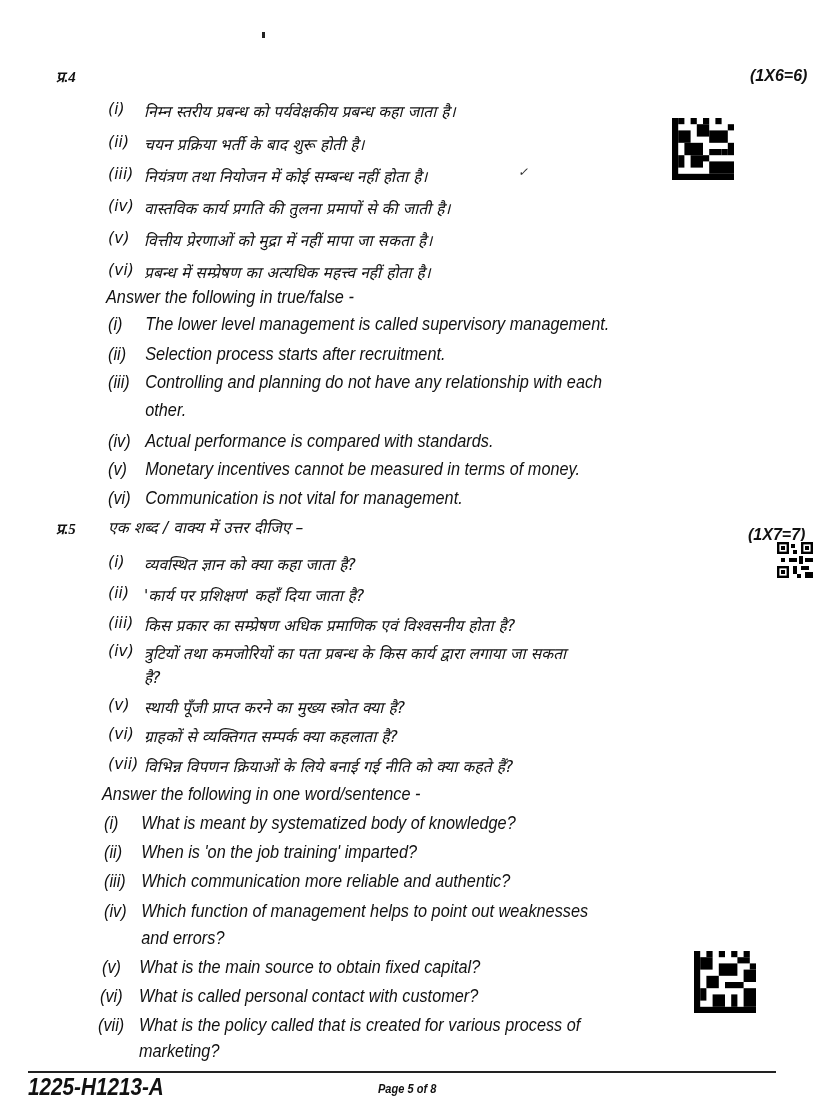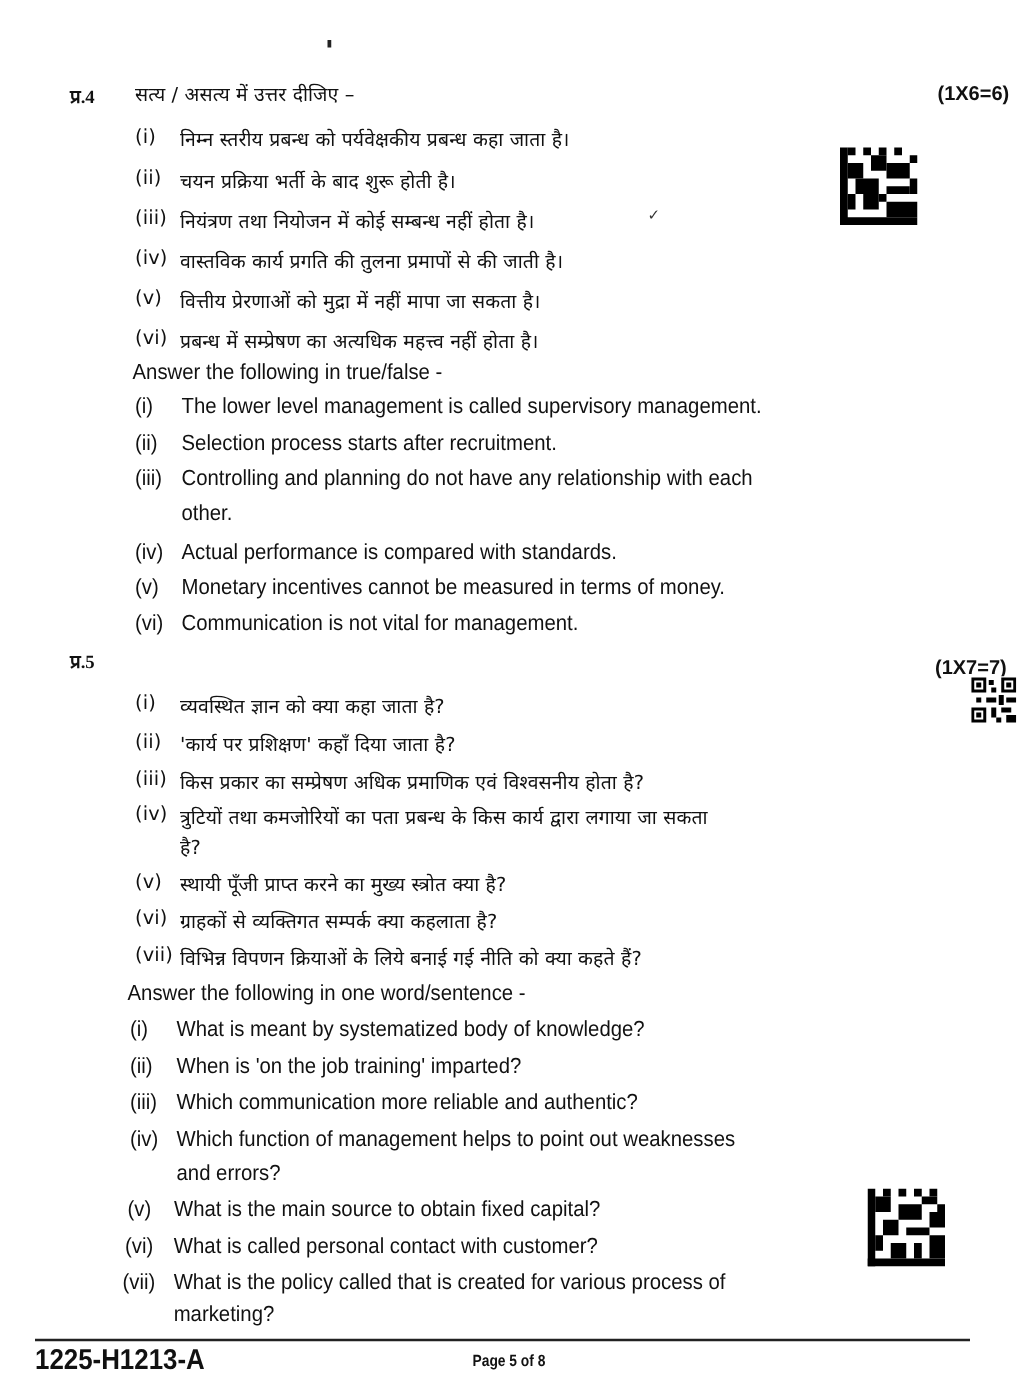--- a/index.html
+++ b/index.html
@@ -1,18 +1,18 @@
 <!DOCTYPE html>
 <html><head>
 <meta charset="utf-8">
 <style>
   html, body { margin: 0; padding: 0; background: #ffffff; }
   body { width: 826px; height: 1119px; position: relative; overflow: hidden;
          font-family: "Liberation Sans", sans-serif; color: #111; }
-  .page { position: absolute; left: 0; top: 0; width: 749px; height: 1119px; }
+  .page { position: absolute; left: 0; top: 0; width: 749px; height: 1119px; font-style: italic; }
   .abs { position: absolute; white-space: nowrap; }
   .qnum { font-family: "Liberation Serif", serif; font-size: 15px; font-weight: bold; }
   .hi { font-family: "DejaVu Sans", sans-serif; font-size: 15.5px; letter-spacing: 0.1px; }
   .en { font-family: "Liberation Sans", sans-serif; font-size: 17.5px; transform: scaleX(0.93); transform-origin: left center; }
   .roman { position: absolute; left: 0; top: 0; }
   .item { position: absolute; left: 108px; width: 600px; }
   .item .txt { position: absolute; left: 36px; white-space: nowrap; }
   .marks { font-family: "Liberation Sans", sans-serif; font-size: 16px; font-weight: bold; margin-left: 42px; }
   .qr { position: absolute; background: #fff; }
   .footer-line { position: absolute; left: 28px; top: 1071px; width: 748px; height: 2px; background: #222; }
@@ -23,21 +23,20 @@
   .tick { position: absolute; font-size: 12px; color: #333; }
 </style>
 </head>
 <body>
 
 <div class="page">
 
   <div class="abs" style="left:262px;top:32px;width:3px;height:6px;background:#222;"></div>
 
   <div class="abs qnum" style="left:56px;top:66px;">प्र.4</div>
-  <div class="abs hi" style="left:108px;top:64px;">सत्य / असत्य में उत्तर दीजिए –</div>
   <div class="abs marks" style="left:708px;top:67px;">(1X6=6)</div>
 
   <svg class="qr" style="left:672px;top:117px;" width="62" height="64" viewBox="0 0 10 10">
     <rect x="0" y="0" width="1" height="10" fill="#000"></rect>
     <rect x="0" y="9" width="10" height="1" fill="#000"></rect>
     <rect x="1" y="0" width="1" height="1" fill="#000"></rect>
       <rect x="3" y="0" width="1" height="1" fill="#000"></rect>
       <rect x="5" y="0" width="1" height="1" fill="#000"></rect>
       <rect x="7" y="0" width="1" height="1" fill="#000"></rect>
       <rect x="9" y="1" width="1" height="1" fill="#000"></rect>
@@ -101,20 +100,21 @@
   <div class="item en" style="top:459px;">
     <span class="roman">(v)</span>
     <span class="txt" style="left:40px;">Monetary incentives cannot be measured in terms of money.</span>
   </div>
   <div class="item en" style="top:488px;">
     <span class="roman">(vi)</span>
     <span class="txt" style="left:40px;">Communication is not vital for management.</span>
   </div>
 
   <div class="abs qnum" style="left:56px;top:518px;">प्र.5</div>
+  <div class="abs hi" style="left:108px;top:516px;">एक शब्द / वाक्य में उत्तर दीजिए –</div>
   <div class="abs marks" style="left:706px;top:526px;text-align:center;">(1X7=7)</div>
 
   <svg class="qr" style="left:777px;top:541px;" width="36" height="38" viewBox="0 0 9 9">
     <rect x="0" y="0" width="3" height="3" fill="#000"></rect>
       <rect x="0.6" y="0.6" width="1.8" height="1.8" fill="#fff"></rect>
       <rect x="1" y="1" width="1" height="1" fill="#000"></rect>
     <rect x="6" y="0" width="3" height="3" fill="#000"></rect>
       <rect x="6.6" y="0.6" width="1.8" height="1.8" fill="#fff"></rect>
       <rect x="7" y="1" width="1" height="1" fill="#000"></rect>
     <rect x="0" y="6" width="3" height="3" fill="#000"></rect>

